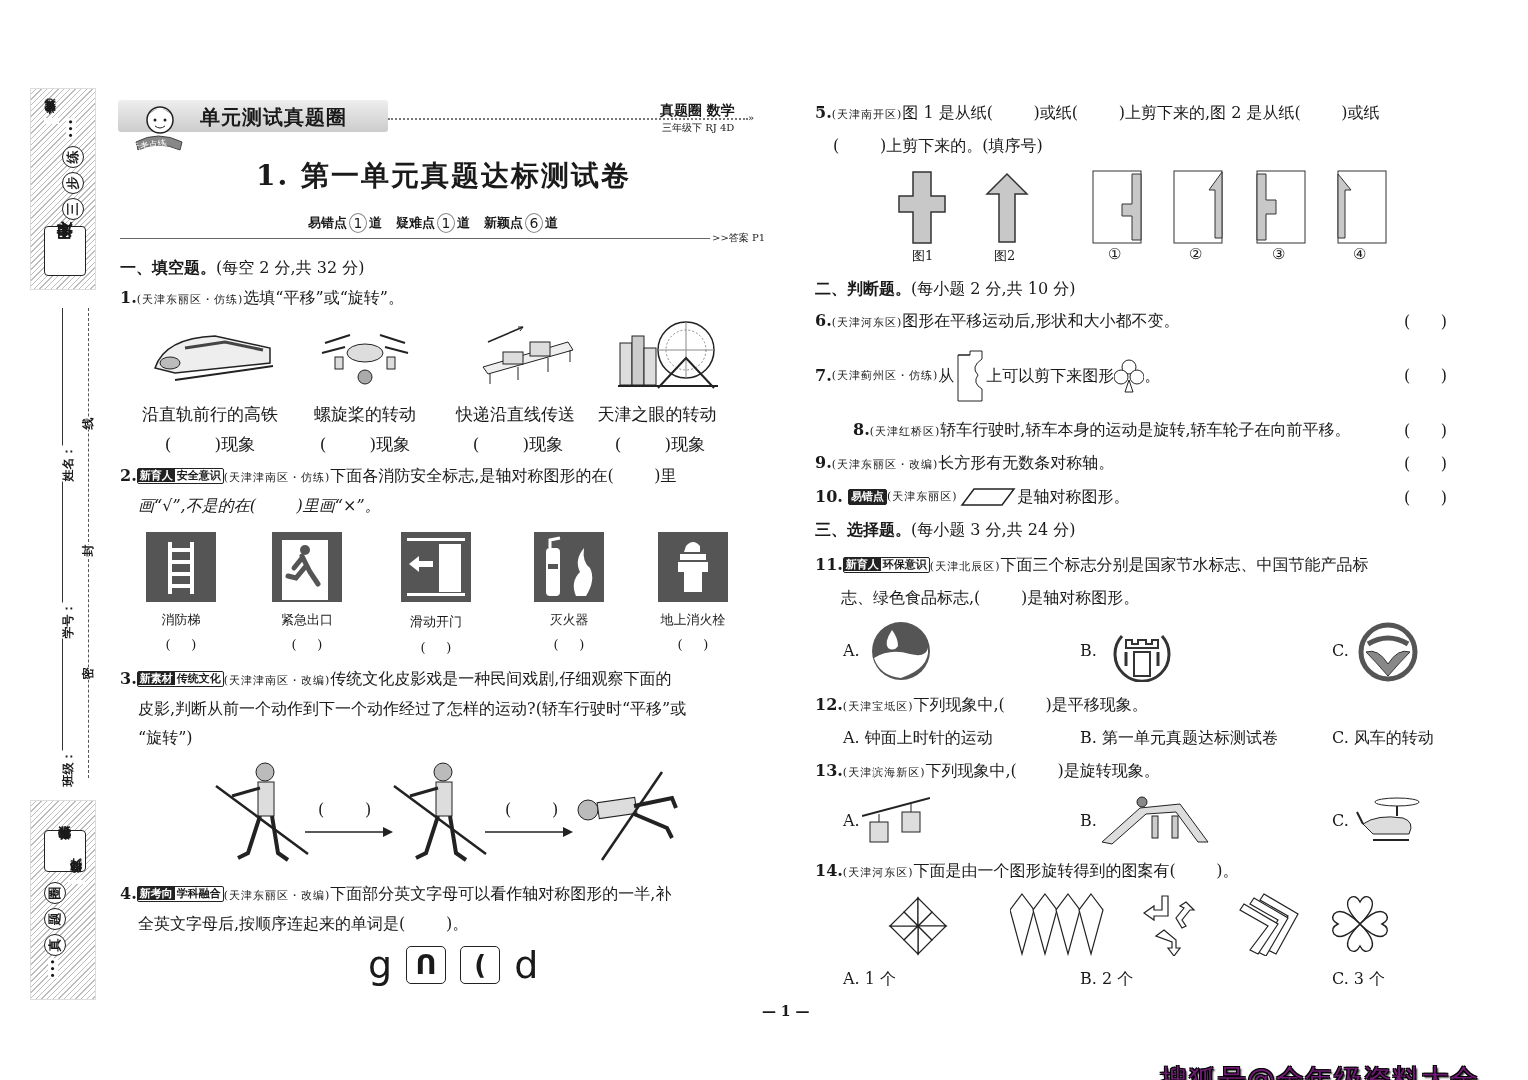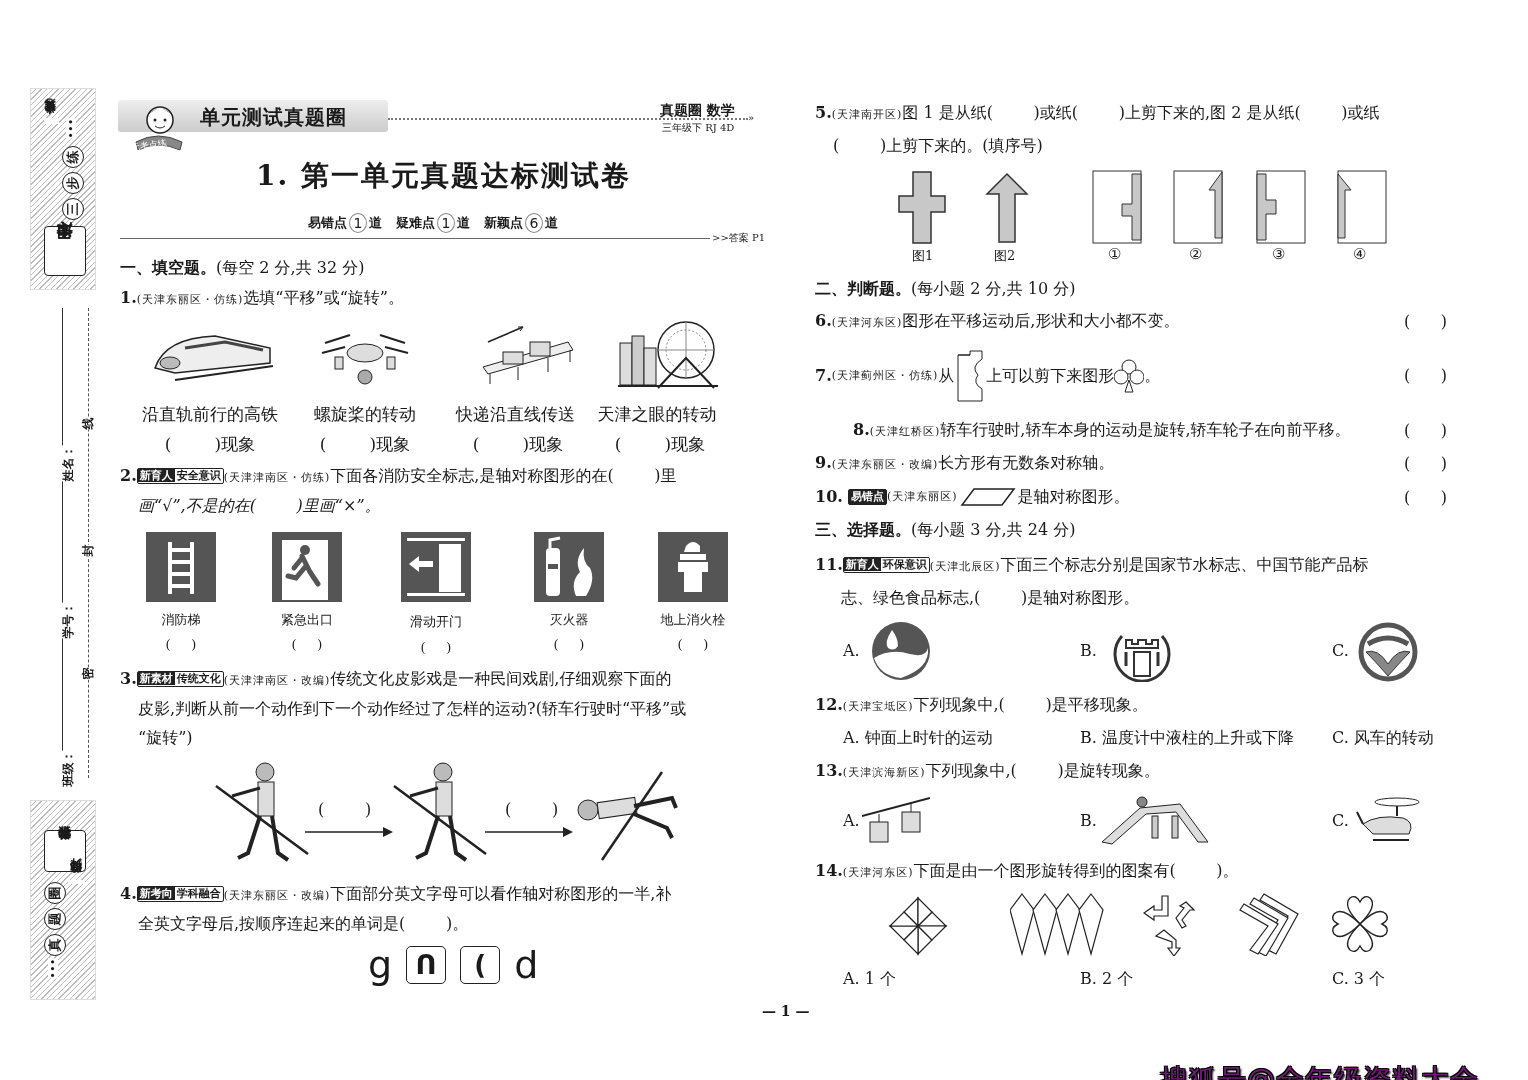--- a/index.html
+++ b/index.html
@@ -361,21 +361,21 @@
 </svg>
 <div class="opt" style="left:1332px;top:641px;">C.</div>
 <svg class="img-box" style="left:1358px;top:622px;" width="60" height="60" viewBox="0 0 60 60">
   <circle cx="30" cy="30" r="27" fill="#fff" stroke="#555" stroke-width="5"></circle>
   <path d="M10 22 Q30 10 50 22" stroke="#555" stroke-width="5" fill="none"></path>
   <path d="M8 30 Q20 26 30 42 Q40 26 52 30 Q42 40 30 54 Q18 40 8 30Z" fill="#888" stroke="#333"></path>
 </svg>
 
 <div class="q" style="left:815px;top:690px;white-space:pre;"><span class="qn">12.</span><span class="src">(天津宝坻区)</span><span>下列现象中,(        )是平移现象。</span></div>
 <div class="opt" style="left:843px;top:728px;">A. 钟面上时针的运动</div>
-<div class="opt" style="left:1080px;top:728px;">B. 温度计中液柱的上升或下降</div>
+<div class="opt" style="left:1080px;top:728px;">B. 第一单元真题达标测试卷</div>
 <div class="opt" style="left:1332px;top:728px;">C. 风车的转动</div>
 
 <div class="q" style="left:815px;top:756px;white-space:pre;"><span class="qn">13.</span><span class="src">(天津滨海新区)</span><span>下列现象中,(        )是旋转现象。</span></div>
 <div class="opt" style="left:843px;top:811px;">A.</div>
 <svg class="img-box" style="left:862px;top:794px;" width="68" height="52" viewBox="0 0 68 52">
   <line x1="0" y1="22" x2="68" y2="4" stroke="#222" stroke-width="2"></line>
   <rect x="8" y="28" width="18" height="20" fill="#ddd" stroke="#222"></rect>
     <rect x="40" y="18" width="18" height="20" fill="#ddd" stroke="#222"></rect>
   <line x1="17" y1="20" x2="17" y2="28" stroke="#222"></line>
     <line x1="49" y1="10" x2="49" y2="18" stroke="#222"></line>

